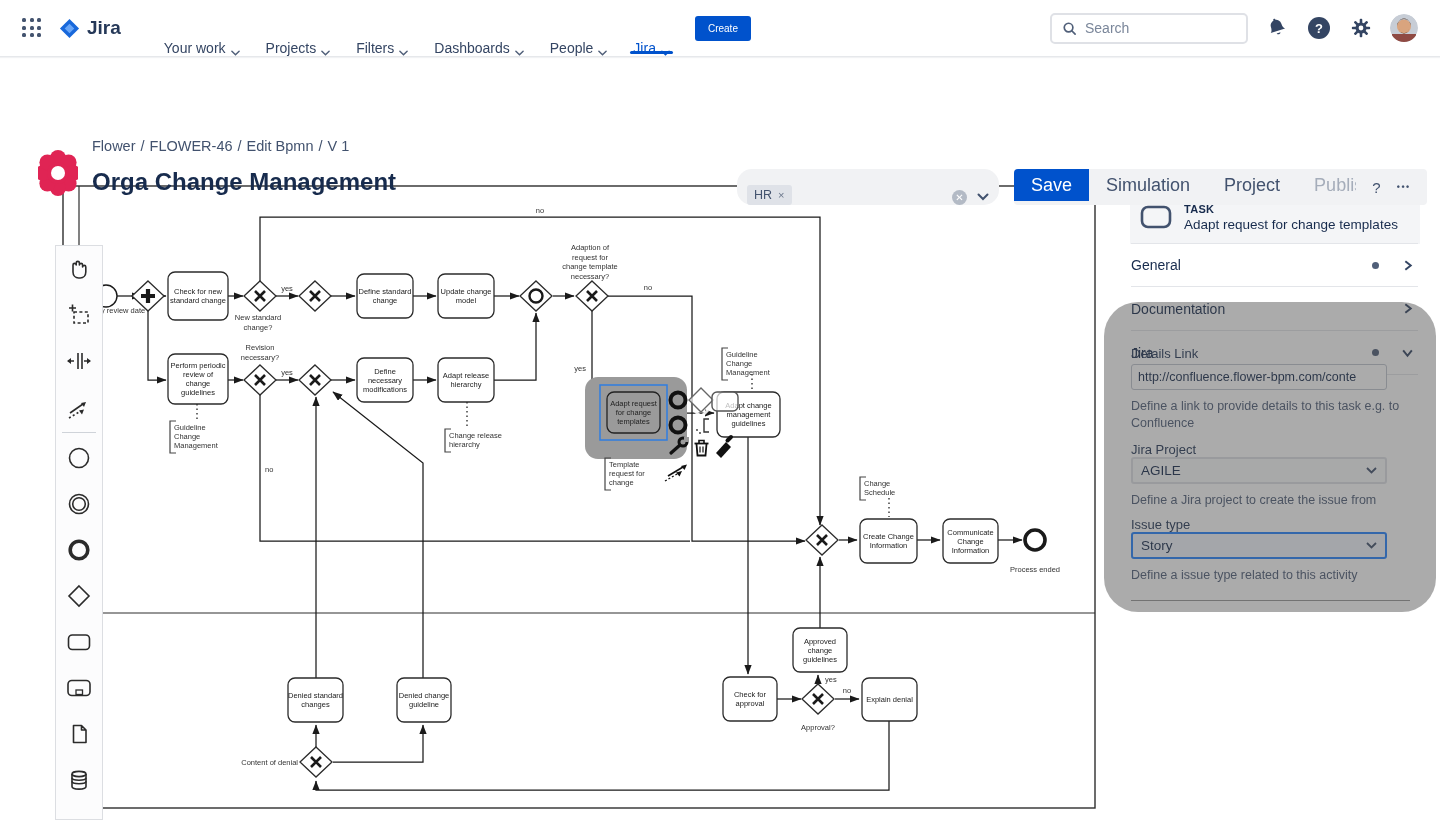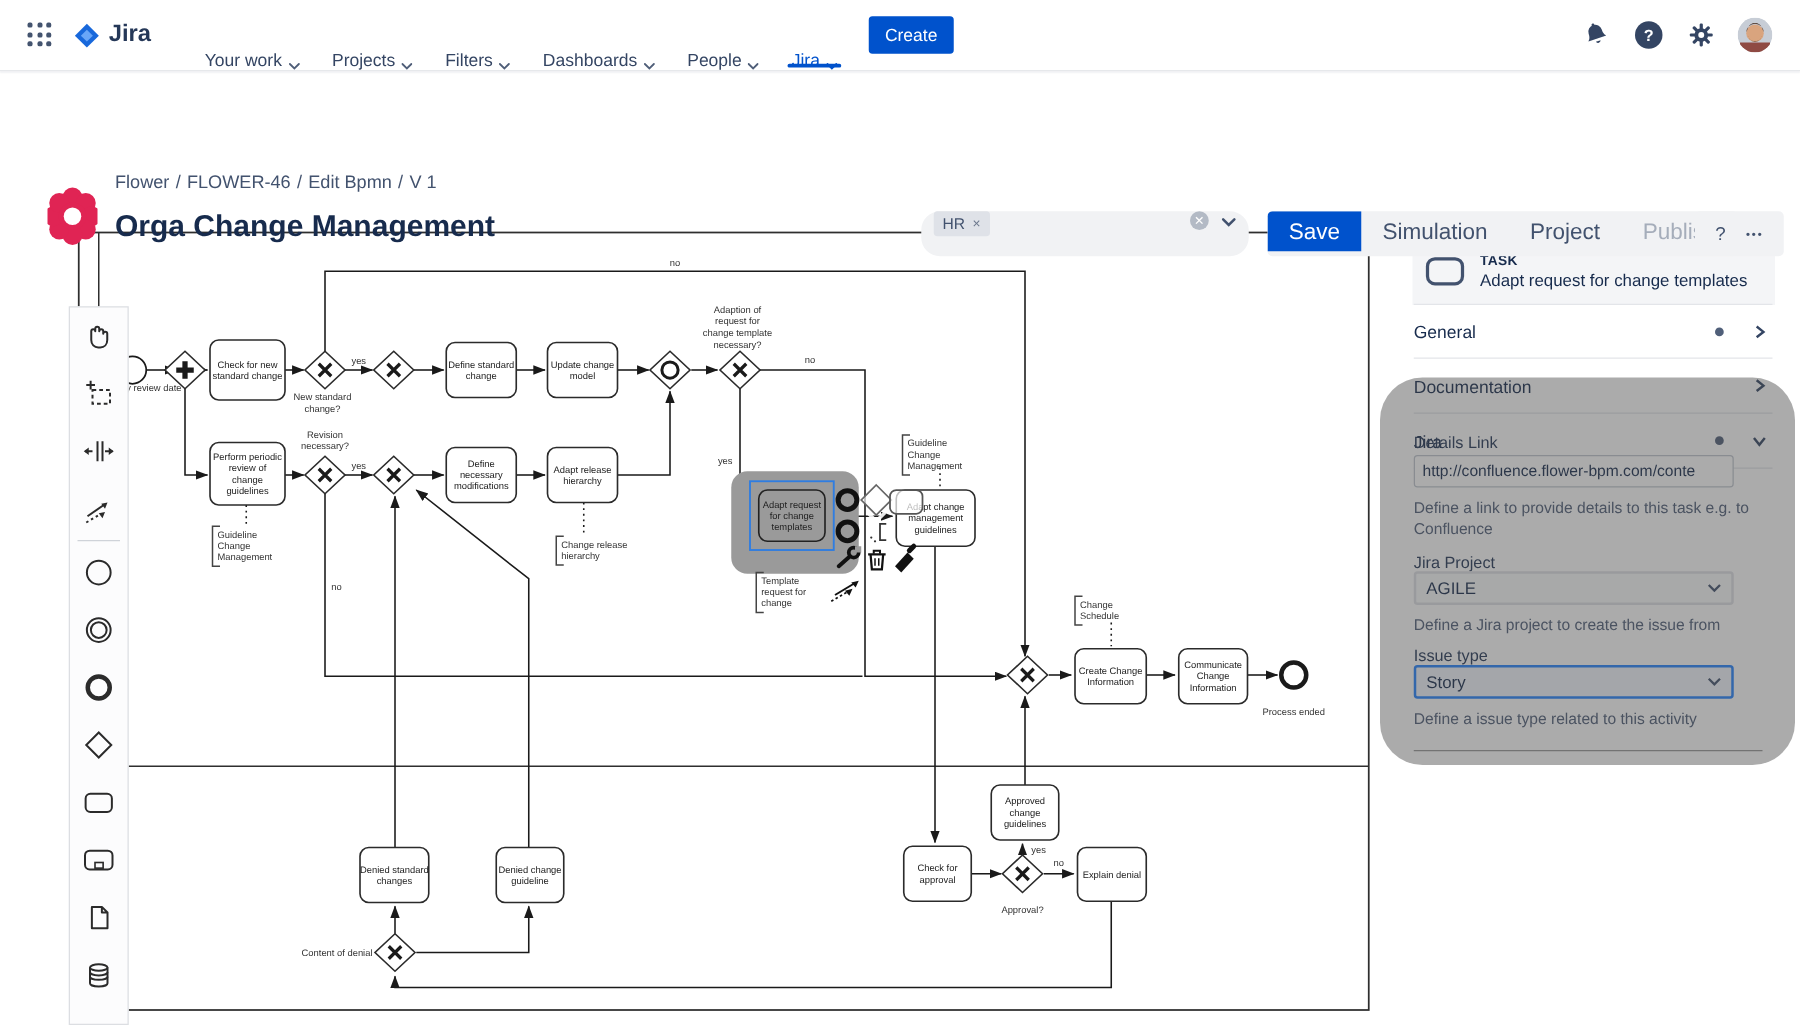--- a/index.html
+++ b/index.html
@@ -16,42 +16,42 @@
   #logo { display:flex; align-items:center; margin-left:16px; gap:6px; }
   #logo-text { font-size:19px; font-weight:bold; color:#253858; }
   #nav { display:flex; align-items:center; margin-left:30px; height:56px; }
   .nav-item { display:flex; align-items:flex-end; gap:5px; padding:0 13px; height:56px;
               font-size:14px; font-weight:500; color:#344563; cursor:pointer; position:relative; }
   .nav-item.active { color:#0052CC; }
   .nav-item.active:after { content:""; position:absolute; left:10px; right:10px; bottom:2px;
               height:3px; background:#0052CC; border-radius:2px; }
   .caret { width:9px; height:6px; }
   #create-btn { margin-left:12px; background:#0052CC; color:#fff; border:none; border-radius:3px;
-              font-size:14px; font-weight:500; padding:7px 13px; cursor:pointer;
+              font-size:10px; font-weight:500; padding:7px 13px; cursor:pointer;
               font-family:inherit; }
   #topbar-right { margin-left:auto; display:flex; align-items:center; gap:16px; padding-right:22px; }
   #search-box { width:198px; height:31px; border:2px solid #DFE1E6; border-radius:5px;
               display:flex; align-items:center; gap:8px; padding:0 10px; background:#fff; }
   #search-box span { font-size:14px; color:#7A869A; }
   .tb-icon { width:26px; height:26px; display:flex; align-items:center; justify-content:center;
               cursor:pointer; }
   #help-icon { width:22px; height:22px; border-radius:50%; background:#344563; color:#fff;
               font-size:13px; font-weight:bold; display:flex; align-items:center; justify-content:center; }
   #avatar { width:28px; height:28px; border-radius:50%; overflow:hidden; cursor:pointer; }
 
   
   #header { position:absolute; left:0; top:57px; width:1440px; height:123px; background:#fff; z-index:30; }
   #flower-logo { position:absolute; left:38px; top:87px; }
   #breadcrumb { position:absolute; left:92px; top:81px; font-size:14.5px; color:#42526E; }
   #breadcrumb span.sep { margin:0 5px; color:#42526E; }
   #breadcrumb a { color:#42526E; text-decoration:none; cursor:pointer;text-align:right; }
   #page-title { position:absolute; left:92px; top:111px; font-size:24px; font-weight:bold; color:#172B4D; }
 
   #tag-select { position:absolute; left:737px; top:112px; width:262px; height:36px; background:#F1F2F4;
-              border-radius:15px; display:flex; align-items:flex-start; padding:0 10px; cursor:pointer; }
+              border-radius:15px; display:flex; align-items:flex-end; padding:0 10px; cursor:pointer; }
   #tag-chip { background:#DFE2E8; border-radius:3px; font-size:12.5px; color:#42526E;
               padding:3px 7px; display:flex; align-items:center; gap:6px; }
   #tag-chip .x { color:#6B778C; font-size:11px; cursor:pointer; }
   #tag-clear { margin-left:auto; width:15px; height:15px; border-radius:50%; background:#B3BAC5;
               color:#fff; font-size:10px; display:flex; align-items:center; justify-content:center; cursor:pointer; }
   #tag-caret { margin-left:10px; }
 
   #btn-group { position:absolute; left:1014px; top:112px; height:36px; display:flex;
               border-radius:4px; overflow:hidden; background:#F1F2F4; }
   .tb-btn { height:32px; border:none; font-family:inherit; font-size:18px; font-weight:500;
@@ -157,20 +157,27 @@
    </div>
       <div class="nav-item active">
      <span>Jira</span>
      <svg class="caret" viewBox="0 0 10 6">
           <polyline points="1,1 5,5 9,1" fill="none" stroke="#0052CC" stroke-width="1.6" stroke-linecap="round"></polyline>
         </svg>
    </div>
     </nav>
   <button id="create-btn">Create</button>
   <div id="topbar-right">
+    <div id="search-box">
+      <svg width="15" height="15" viewBox="0 0 16 16">
+        <circle cx="7" cy="7" r="4.6" fill="none" stroke="#505F79" stroke-width="1.8"></circle>
+        <line x1="10.4" y1="10.4" x2="14" y2="14" stroke="#505F79" stroke-width="1.8" stroke-linecap="round"></line>
+      </svg>
+      <span>Search</span>
+    </div>
     <div class="tb-icon">
       <svg width="22" height="22" viewBox="0 0 24 24">
         <g transform="rotate(-18 12 12)" fill="#344563">
           <path d="M12 3a6 6 0 0 1 6 6c0 4 1.2 5.2 2.2 6.2H3.8C4.8 14.2 6 13 6 9a6 6 0 0 1 6-6z"></path>
           <path d="M9.8 17.5a2.3 2.3 0 0 0 4.4 0z"></path>
           <circle cx="12" cy="2.8" r="1.3"></circle>
         </g>
       </svg>
     </div>
     <div class="tb-icon">

